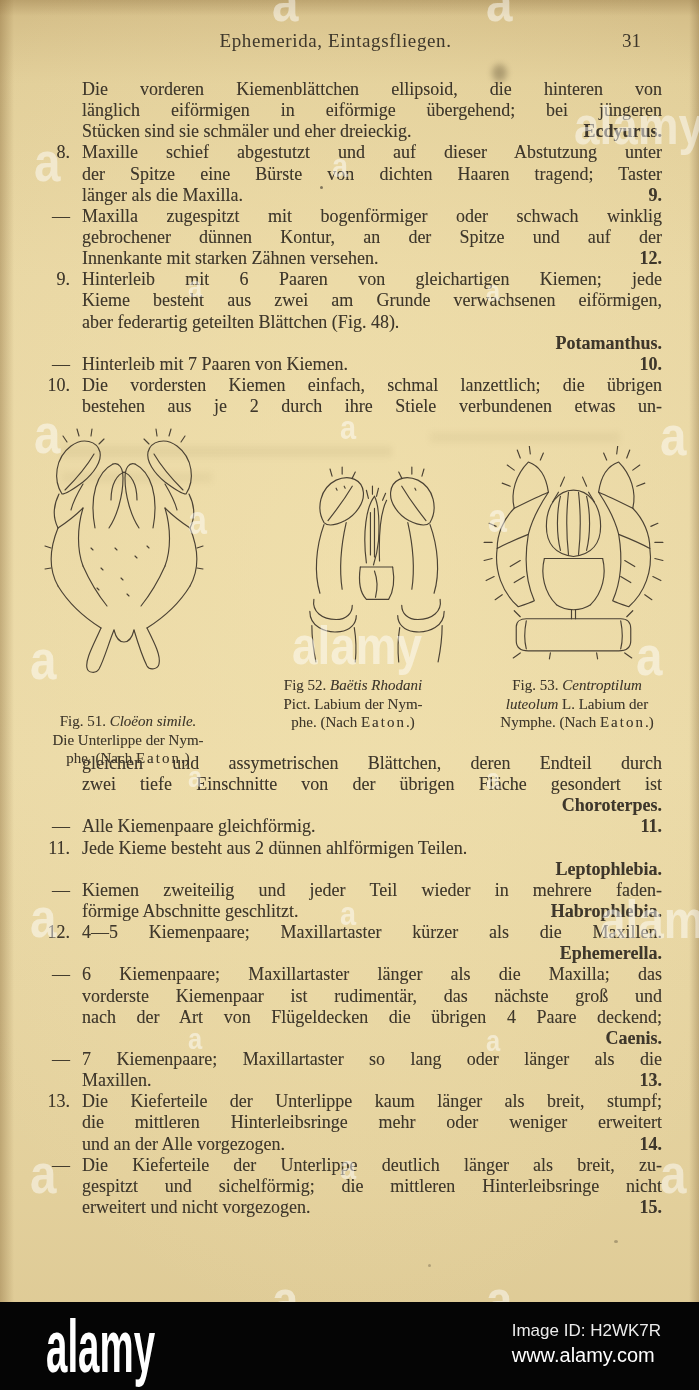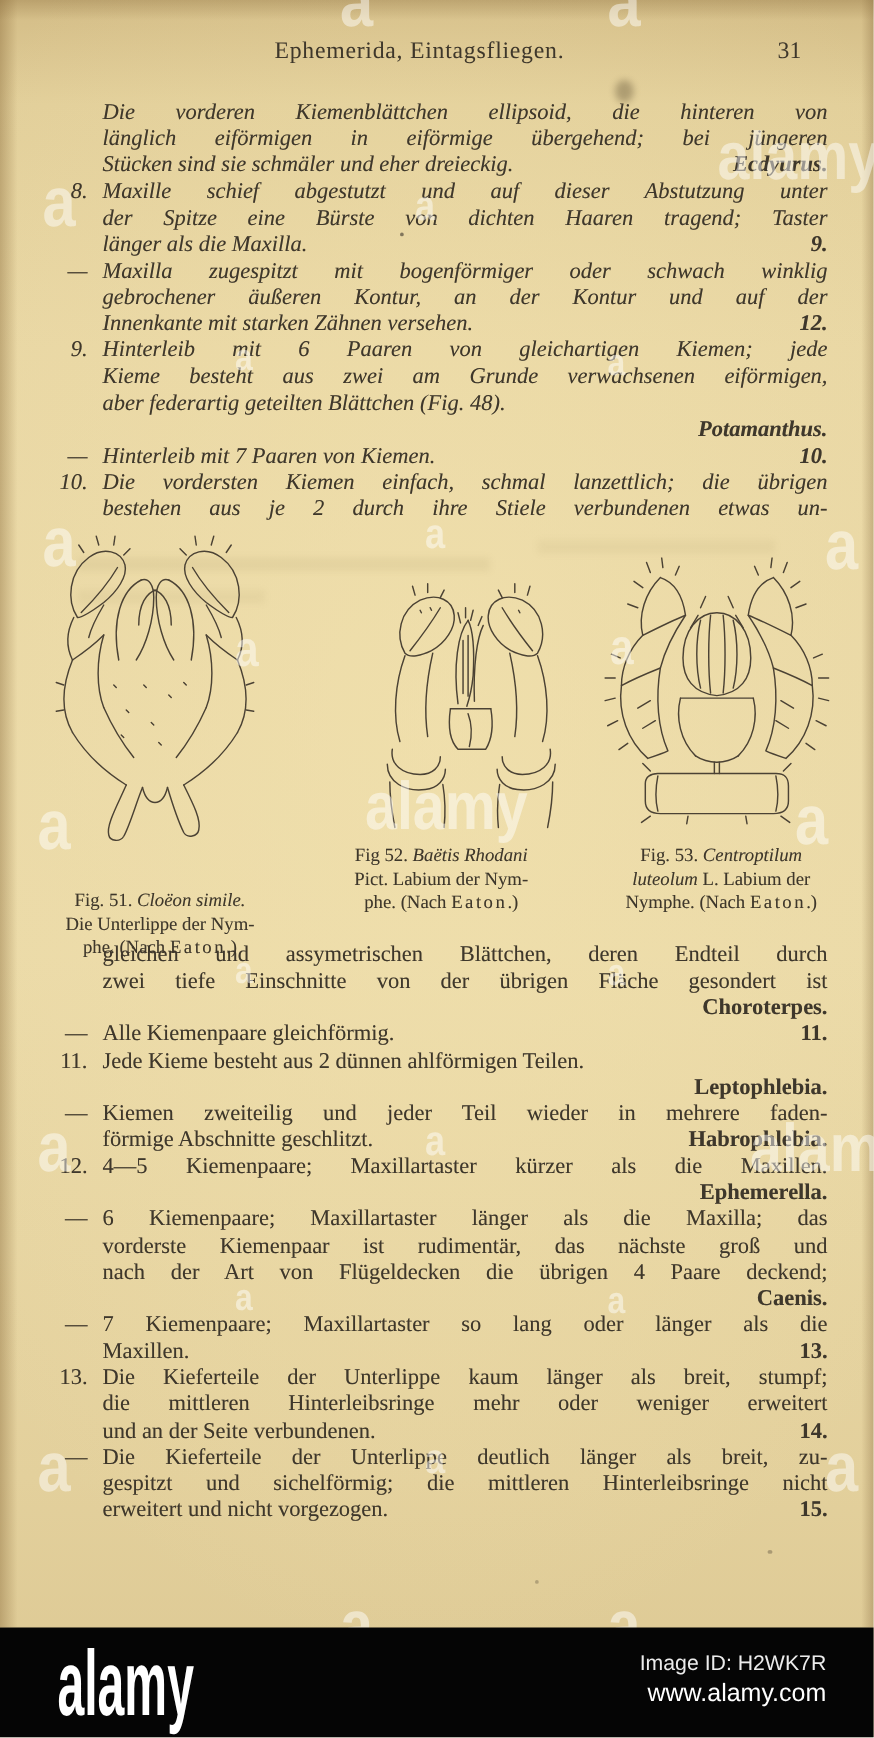--- a/index.html
+++ b/index.html
@@ -16,21 +16,21 @@
   .edge-t{position:absolute;left:0;right:0;top:0;height:16px;
         background:linear-gradient(180deg,rgba(130,100,52,.30),rgba(130,100,52,0));}
 
   .ink{color:#3e372b;}
   .header{position:absolute;top:30px;left:0;width:699px;height:26px;}
   .header .title{position:absolute;left:0;right:0;text-align:center;font-size:19px;letter-spacing:.6px;
         transform:translateX(-14px);}
   .header .pageno{position:absolute;right:58px;top:0;font-size:19px;}
 
   .keyblock{position:absolute;left:38px;width:624px;}
-  #key-part-1{top:79px;font-style:italic;}
+  #key-part-1{top:79px;}
   #key-part-2{top:753px;}
   .line{display:flex;height:21.15px;line-height:21.15px;font-size:18px;color:#3e372b;
         text-shadow:0 0 .5px rgba(62,55,43,.35);}
   .marker{flex:none;width:32px;text-align:right;margin-right:12px;}
   .text{flex:1 1 auto;min-width:0;}
   .text.j{text-align:justify;text-align-last:justify;}
   .rlabel{flex:none;margin-left:auto;padding-left:14px;font-weight:700;white-space:nowrap;}
 
   .figs{position:absolute;left:0;top:0;width:699px;}
   .figsvg{position:absolute;}
@@ -57,21 +57,21 @@
   .speck3{left:428px;top:1264px;width:3px;height:3px;background:#5a4f3c;opacity:.35;filter:blur(.5px);}
   .ghost{position:absolute;background:#93824f;filter:blur(3px);pointer-events:none;}
   .g1{left:62px;top:446px;width:330px;height:11px;opacity:.10;}
   .g2{left:62px;top:472px;width:150px;height:11px;opacity:.08;}
   .g3{left:430px;top:432px;width:190px;height:11px;opacity:.08;}
 
   .footer{position:absolute;left:0;top:1302px;width:699px;height:88px;background:#050505;
         font-family:"Liberation Sans",sans-serif;}
   .logo{position:absolute;left:46px;top:8px;color:#fff;font-weight:700;font-size:74px;
         line-height:1;letter-spacing:0;transform:scaleX(.52);transform-origin:left top;}
-  .fright{position:absolute;right:38px;top:18px;text-align:right;color:#fff;}
+  .fright{position:absolute;right:38px;top:18px;color:#fff;}
   .imgid{font-size:17px;color:#ececec;line-height:22px;}
   .url{font-size:20px;font-weight:400;line-height:26px;}
 </style>
 </head>
 <body>
 
 <div class="page"></div>
 <div class="edge-l"></div>
 <div class="edge-r"></div>
 <div class="edge-t"></div>
@@ -107,21 +107,21 @@
       <span class="marker"></span>
       <span class="text">länger als die Maxilla.</span>
       <span class="rlabel">9.</span>
     </div>
     <div class="line">
       <span class="marker">—</span>
       <span class="text j">Maxilla zugespitzt mit bogenförmiger oder schwach winklig</span>
     </div>
     <div class="line">
       <span class="marker"></span>
-      <span class="text j">gebrochener äußeren Kontur, an der Kontur und auf der</span>
+      <span class="text j">gebrochener dünnen Kontur, an der Spitze und auf der</span>
     </div>
     <div class="line">
       <span class="marker"></span>
       <span class="text">Innenkante mit starken Zähnen versehen.</span>
       <span class="rlabel">12.</span>
     </div>
     <div class="line">
       <span class="marker">9.</span>
       <span class="text j">Hinterleib mit 6 Paaren von gleichartigen Kiemen; jede</span>
     </div>
@@ -339,21 +339,21 @@
     <div class="line">
       <span class="marker">13.</span>
       <span class="text j">Die Kieferteile der Unterlippe kaum länger als breit, stumpf;</span>
     </div>
     <div class="line">
       <span class="marker"></span>
       <span class="text j">die mittleren Hinterleibsringe mehr oder weniger erweitert</span>
     </div>
     <div class="line">
       <span class="marker"></span>
-      <span class="text">und an der Seite verbundenen.</span>
+      <span class="text">und an der Alle vorgezogen.</span>
       <span class="rlabel">14.</span>
     </div>
     <div class="line">
       <span class="marker">—</span>
       <span class="text j">Die Kieferteile der Unterlippe deutlich länger als breit, zu-</span>
     </div>
     <div class="line">
       <span class="marker"></span>
       <span class="text j">gespitzt und sichelförmig; die mittleren Hinterleibsringe nicht</span>
     </div>

